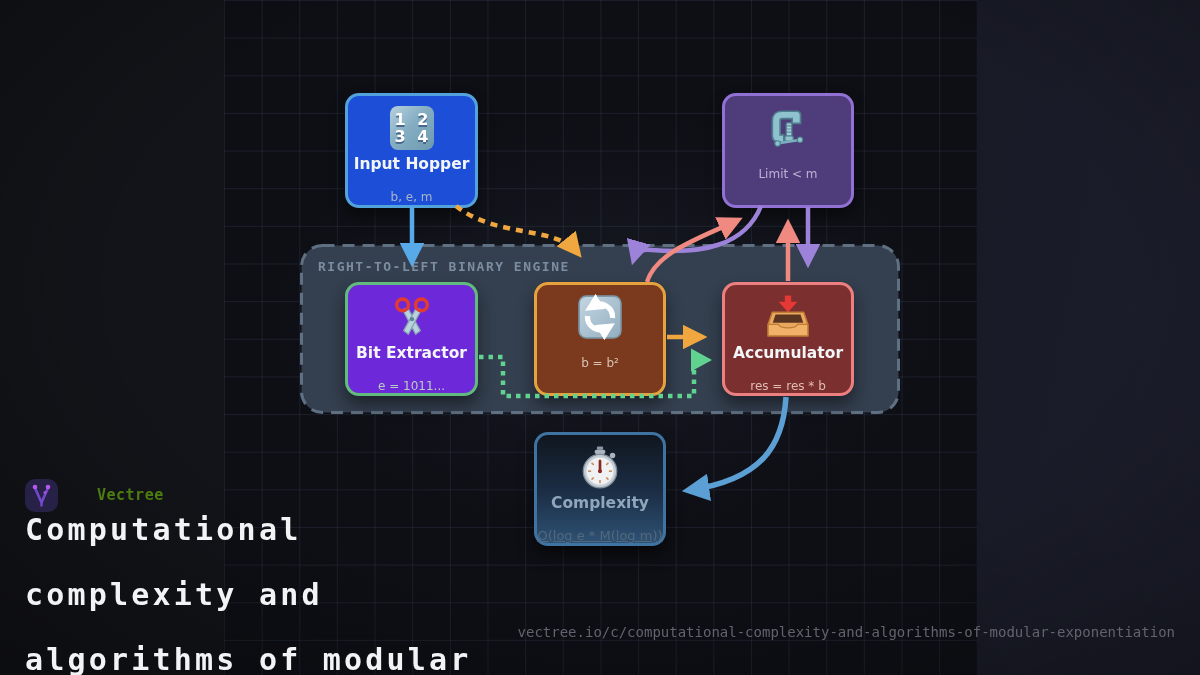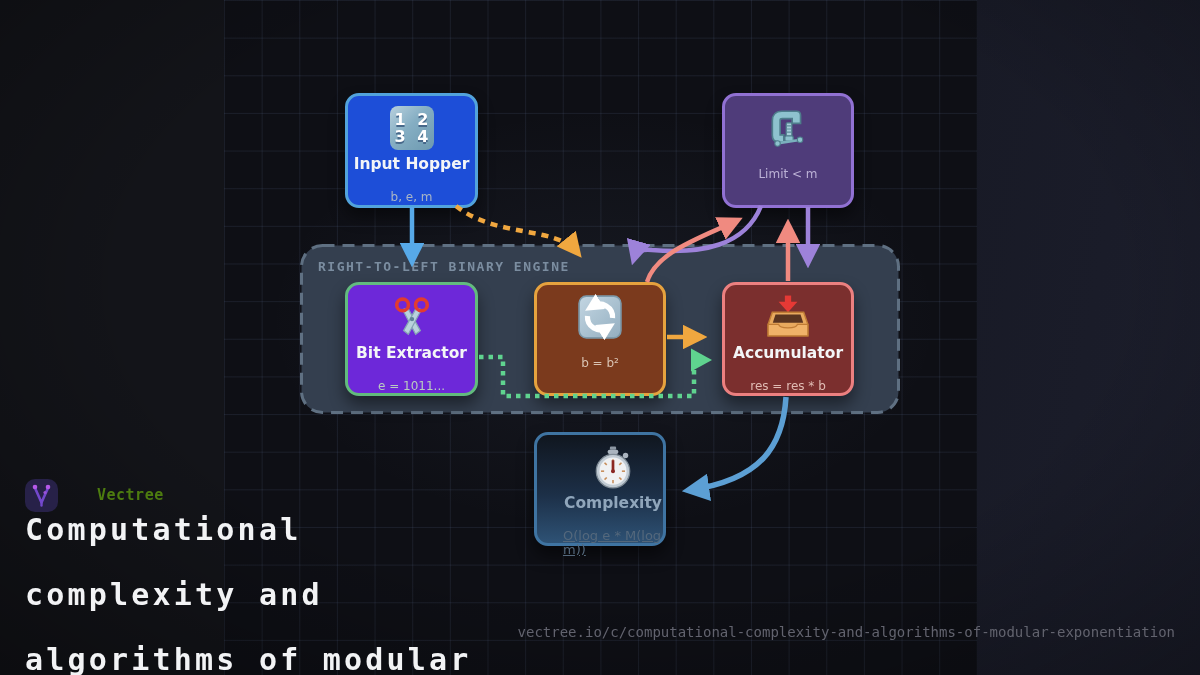--- a/index.html
+++ b/index.html
@@ -35,21 +35,21 @@
   .node .sub{font-size:12px;margin-top:16px;line-height:14px;}
   .node .icon{margin-top:9px;width:46px;height:46px;display:flex;align-items:center;justify-content:center;}
 
   .n-input   {left:345px;top:93px;width:133px;height:115px;background:#1d4ed8;border-color:#52a3dc;}
   .n-modulo  {left:722px;top:93px;width:132px;height:115px;background:#4f3c7a;border-color:#9171d3;}
   .n-bits    {left:345px;top:282px;width:133px;height:114px;background:#6d28d9;border-color:#62bb7e;}
   .n-square  {left:534px;top:282px;width:132px;height:114px;background:#7b3a1d;border-color:#e6a23e;}
   .n-accum   {left:722px;top:282px;width:132px;height:114px;background:#7b2f2e;border-color:#ec8080;}
   .n-complex {left:534px;top:432px;width:132px;height:114px;
               background:linear-gradient(180deg,#10161f 0%,#1c2f47 55%,#2e5275 100%);
-              border-color:#3f74a2;box-shadow:0 9px 16px rgba(0,0,0,.5);padding-left:26px;}
+              border-color:#3f74a2;box-shadow:0 9px 16px rgba(0,0,0,.5);}
 
   .n-input .sub{color:#a9b6c6;}
   .n-modulo .sub{color:#bcb2d6;}
   .n-bits .sub{color:#b9ccc0;}
   .n-square .sub{color:#d9c3b3;}
   .n-accum .sub{color:#e0bcb4;}
   .n-complex .title{color:#90a6bb;}
   .n-complex .sub{color:#54687c;font-size:13px;text-decoration:underline;}
 
   

